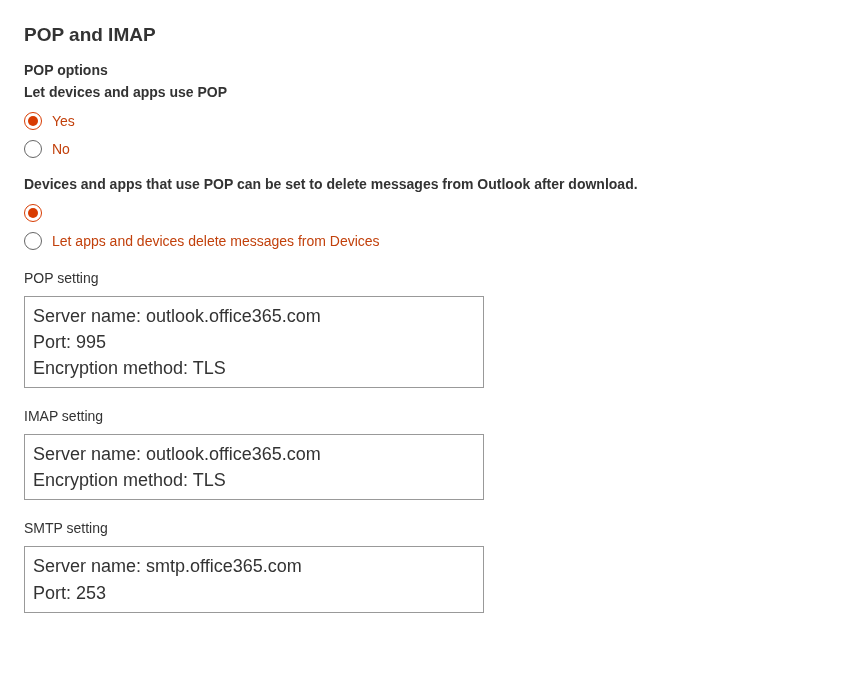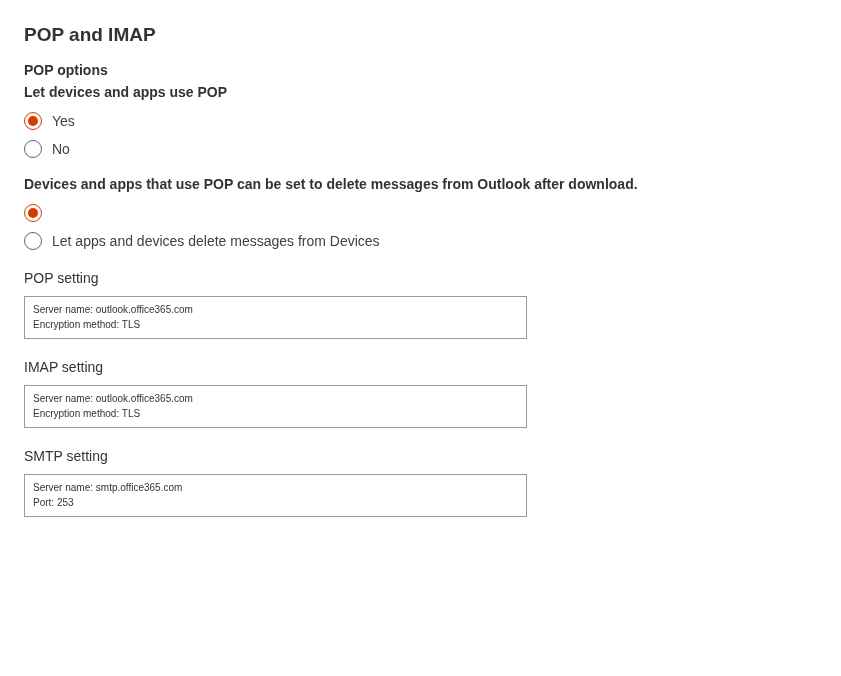--- a/index.html
+++ b/index.html
@@ -62,35 +62,35 @@
       height: 10px;
       border-radius: 50%;
       background: #d83b01;
       display: none;
     }
     .radio-outer.selected .radio-inner {
       display: block;
     }
     .radio-label {
       font-size: 14px;
-      color: #404040;
+      color: #c2410c;
       font-weight: 400;
     }
     .setting-heading {
       font-size: 14px;
       font-weight: 400;
       color: #333333;
       margin-top: 20px;
       margin-bottom: 10px;
     }
     .setting-box {
       border: 1px solid #999999;
       padding: 6px 8px 6px 8px;
-      width: 503px;
-      font-size: 10px;
+      width: 460px;
+      font-size: 18px;
       color: #333333;
       line-height: 1.45;
     }
     .setting-line {
       display: block;
     }
   </style>
 </head>
 <body>
 
@@ -123,20 +123,21 @@
   </div>
   <div class="radio-row">
     <span class="radio-outer"></span>
     <span class="radio-label">Let apps and devices delete messages from Devices</span>
   </div>
 </div>
 
 <div class="setting-heading">POP setting</div>
 <div class="setting-box">
   <span class="setting-line"><span>Server name:</span> <span>outlook.office365.com</span></span>
+  <span class="setting-line"><span>Port:</span> <span>995</span></span>
   <span class="setting-line"><span>Encryption method:</span> <span>TLS</span></span>
 </div>
 
 <div class="setting-heading">IMAP setting</div>
 <div class="setting-box">
   <span class="setting-line"><span>Server name:</span> <span>outlook.office365.com</span></span>
   <span class="setting-line"><span>Encryption method:</span> <span>TLS</span></span>
 </div>
 
 <div class="setting-heading">SMTP setting</div>

